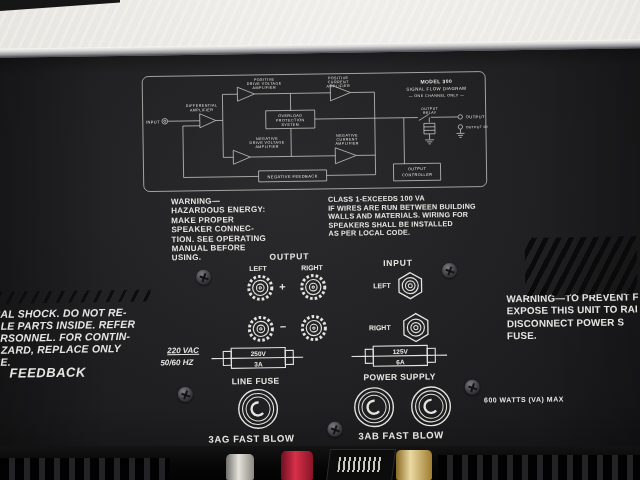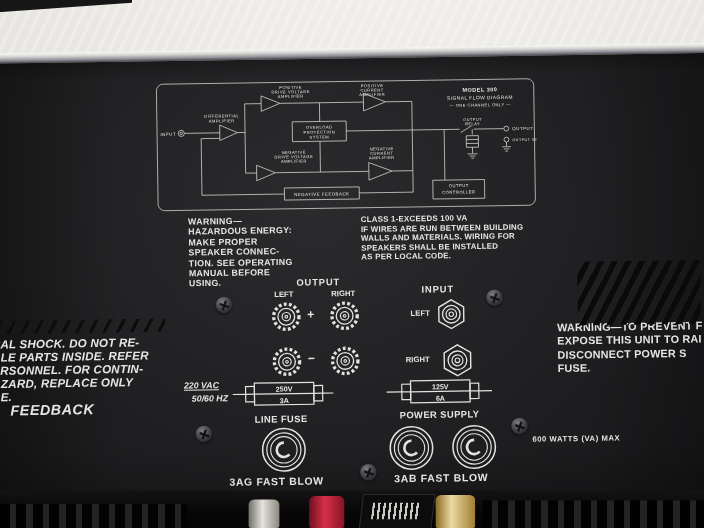--- a/index.html
+++ b/index.html
@@ -190,21 +190,21 @@
   </svg>
   <div class="t bold" style="left:378px;top:281px;font-size:7px;">RIGHT</div>
   <svg class="hexjack" style="left:409px;top:269px;" width="32" height="32">
     <polygon points="16,2 4,9 4,23 16,30 28,23 28,9" stroke-width="1.3"></polygon>
     <circle cx="16" cy="16" r="8.5" stroke-width="1.2"></circle>
       <circle cx="16" cy="16" r="5" stroke-width="1.1"></circle>
       <circle cx="16" cy="16" r="2.1" stroke-width="1"></circle>
   </svg>
 
   <div class="t bold ital" style="left:176px;top:300px;font-size:8px;text-decoration:underline;">220 VAC</div>
-  <div class="t bold ital" style="left:183px;top:312px;font-size:8px;text-align:center;">50/60 HZ</div>
+  <div class="t bold ital" style="left:169px;top:312px;font-size:8px;text-align:center;">50/60 HZ</div>
 
   <svg class="fusesym" style="left:220px;top:300px;" width="92" height="26">
     <path d="M0,13 H12 M82,13 H92 M12,13 H20 M74,13 H82"></path>
     <rect x="20" y="3" width="54" height="20"></rect>
       <path d="M20,13 H74"></path>
     <rect x="12" y="6" width="8" height="14"></rect>
       <rect x="74" y="6" width="8" height="14"></rect>
     <text x="47" y="11" font-size="6.5" text-anchor="middle">250V</text>
     <text x="47" y="21.5" font-size="6.5" text-anchor="middle">3A</text>
   </svg>

